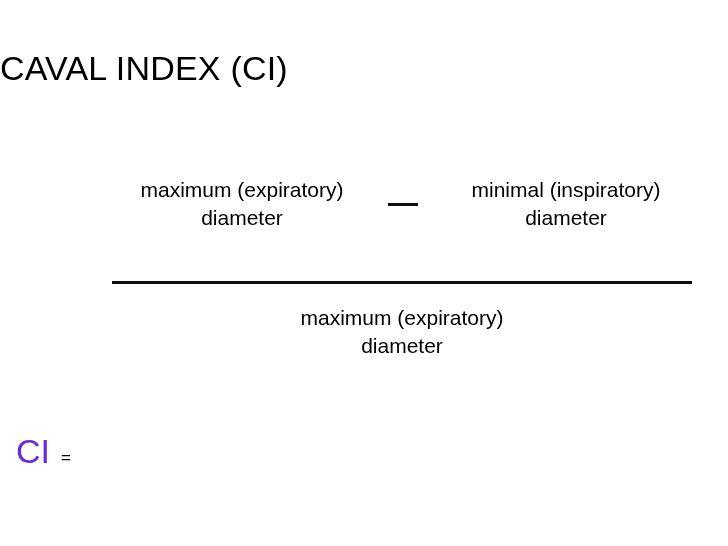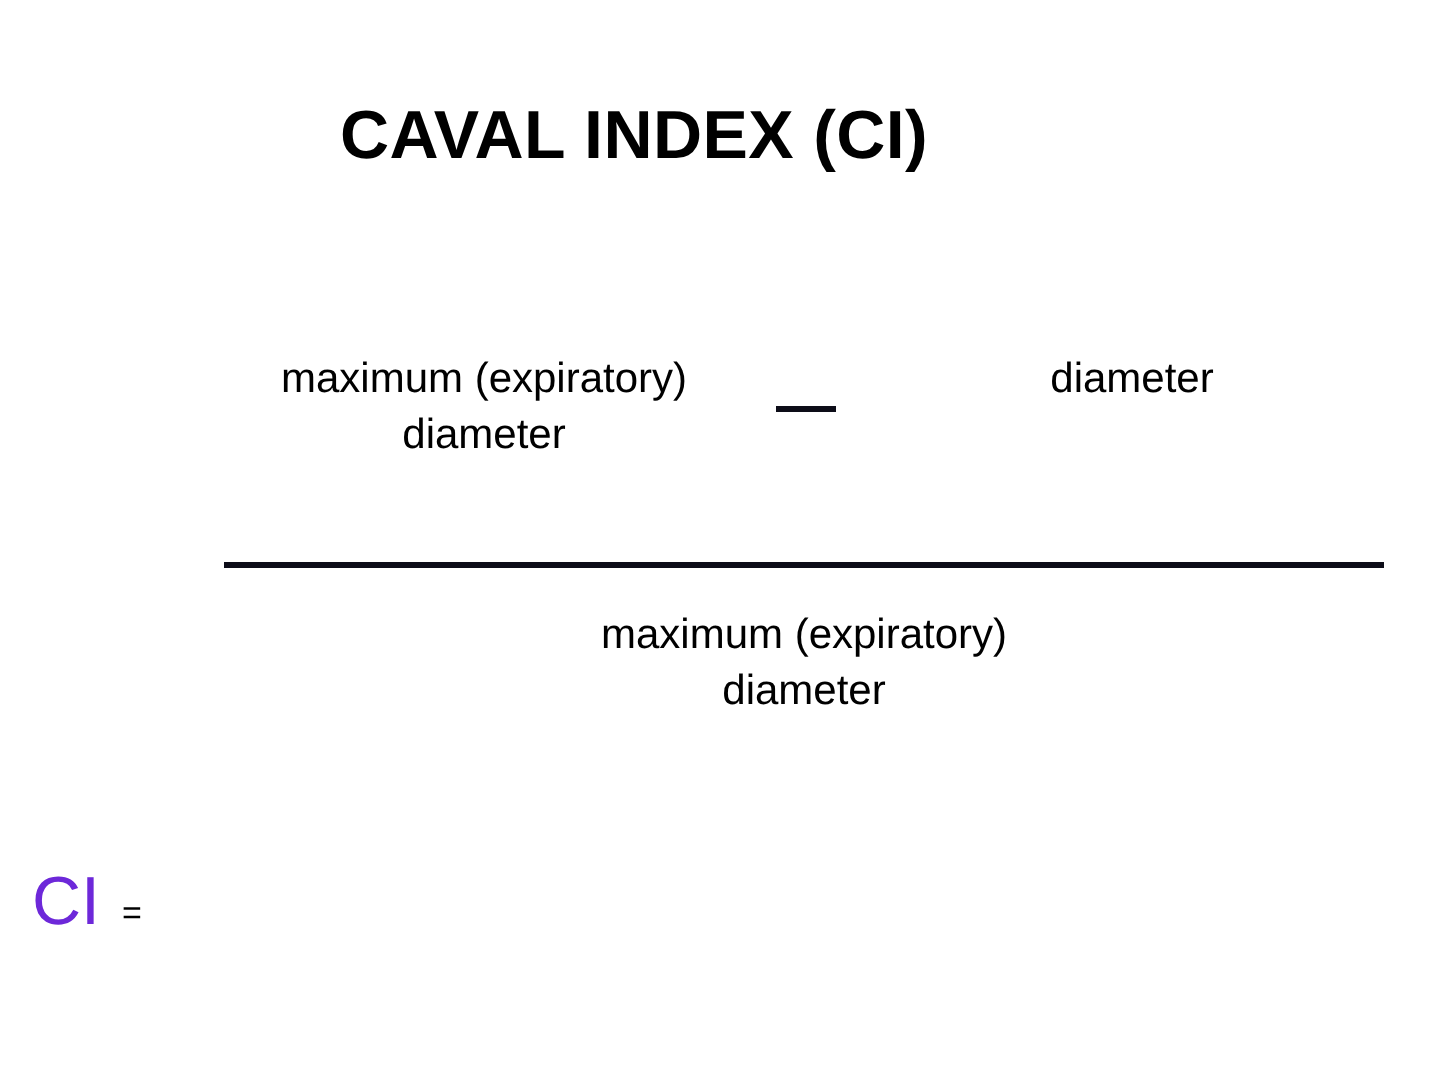--- a/index.html
+++ b/index.html
@@ -22,24 +22,23 @@
     height: 546px;
     background: #ffffff;
   }
 
   
   .slide-title {
     position: absolute;
     left: 0;
     top: 48px;
     width: 728px;
-    text-align: center;
     font-size: 34px;
     line-height: 40px;
-    font-weight: 700;
+    font-weight: 400;
     letter-spacing: 0.2px;
     color: #000000;
     padding-right: 94px;
     box-sizing: border-box;
     white-space: nowrap;
   }
 
   
   .formula {
     position: absolute;
@@ -147,20 +146,21 @@
       <div class="term term-left">
         <span>maximum (expiratory)</span>
         <span class="line2">diameter</span>
       </div>
 
       <div class="minus-op">
         <span class="bar"></span>
       </div>
 
       <div class="term term-right">
+        <span>minimal (inspiratory)</span>
         <span class="line2">diameter</span>
       </div>
     </div>
 
     <div class="fraction-bar"></div>
 
     <div class="denominator">
       <span>maximum (expiratory)</span>
       <span class="line2">diameter</span>
     </div>

